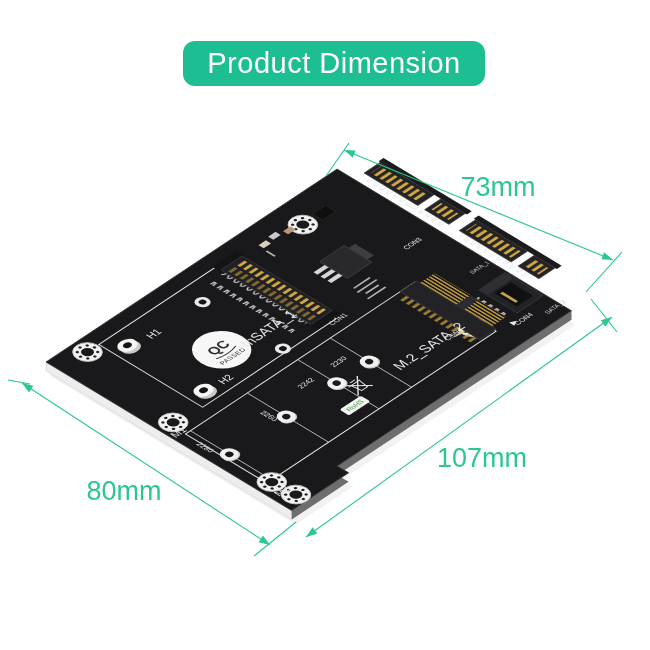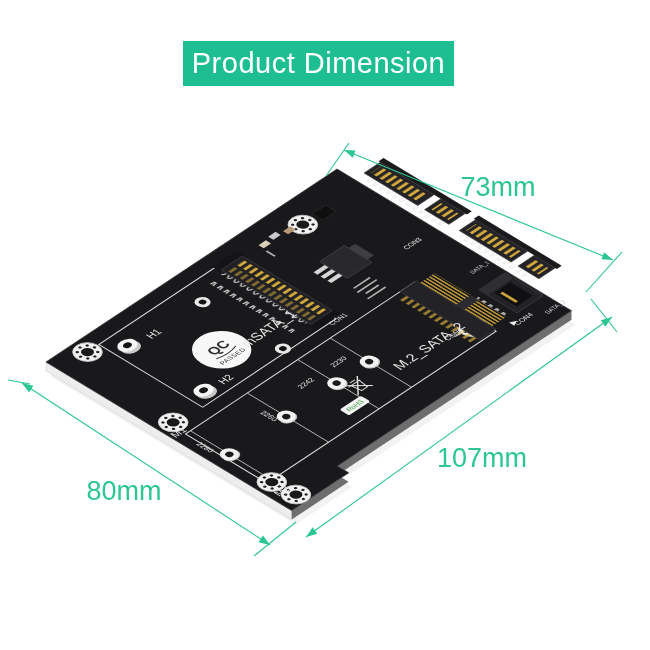--- a/index.html
+++ b/index.html
@@ -1,19 +1,19 @@
 <!DOCTYPE html>
 <html><head>
 <meta charset="utf-8">
 <style>
   html,body{margin:0;padding:0;background:#ffffff;}
   .stage{position:relative;width:650px;height:650px;background:#ffffff;overflow:hidden;
          font-family:"Liberation Sans", sans-serif;}
-  .banner{position:absolute;left:183px;top:41px;width:271px;height:45px;
-          background:#1dbe92;border-radius:0;display:flex;align-items:center;justify-content:center;}
+  .banner{position:absolute;left:183px;top:41px;width:302px;height:45px;
+          background:#1dbe92;border-radius:12px;display:flex;align-items:center;justify-content:center;}
   .banner span{color:#ffffff;font-size:29px;letter-spacing:0.5px;}
   svg{position:absolute;left:0;top:0;}
   text{font-family:"Liberation Sans", sans-serif;}
   .dimtxt{fill:#2cc690;font-size:27px;}
   .silk{fill:#e6e6e6;}
 </style>
 </head>
 <body>
 
 <div class="stage">

